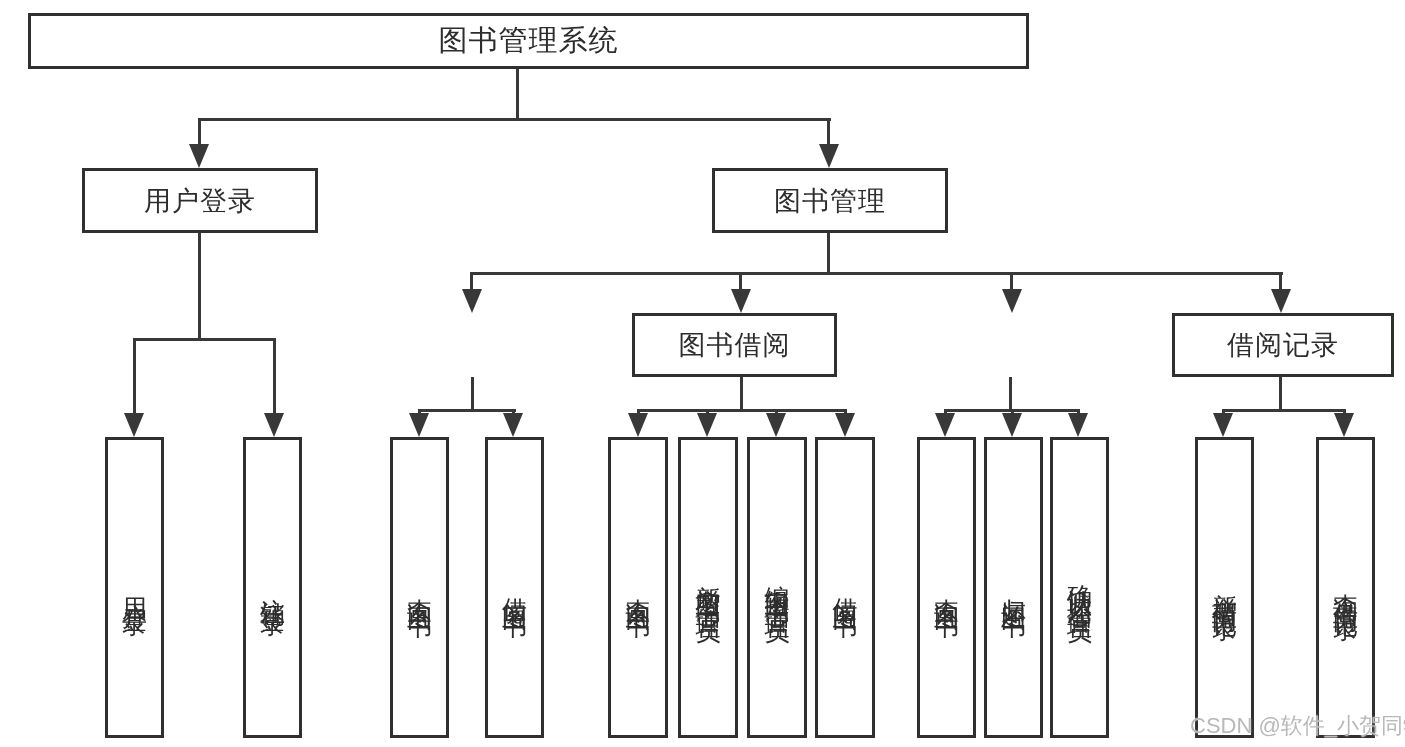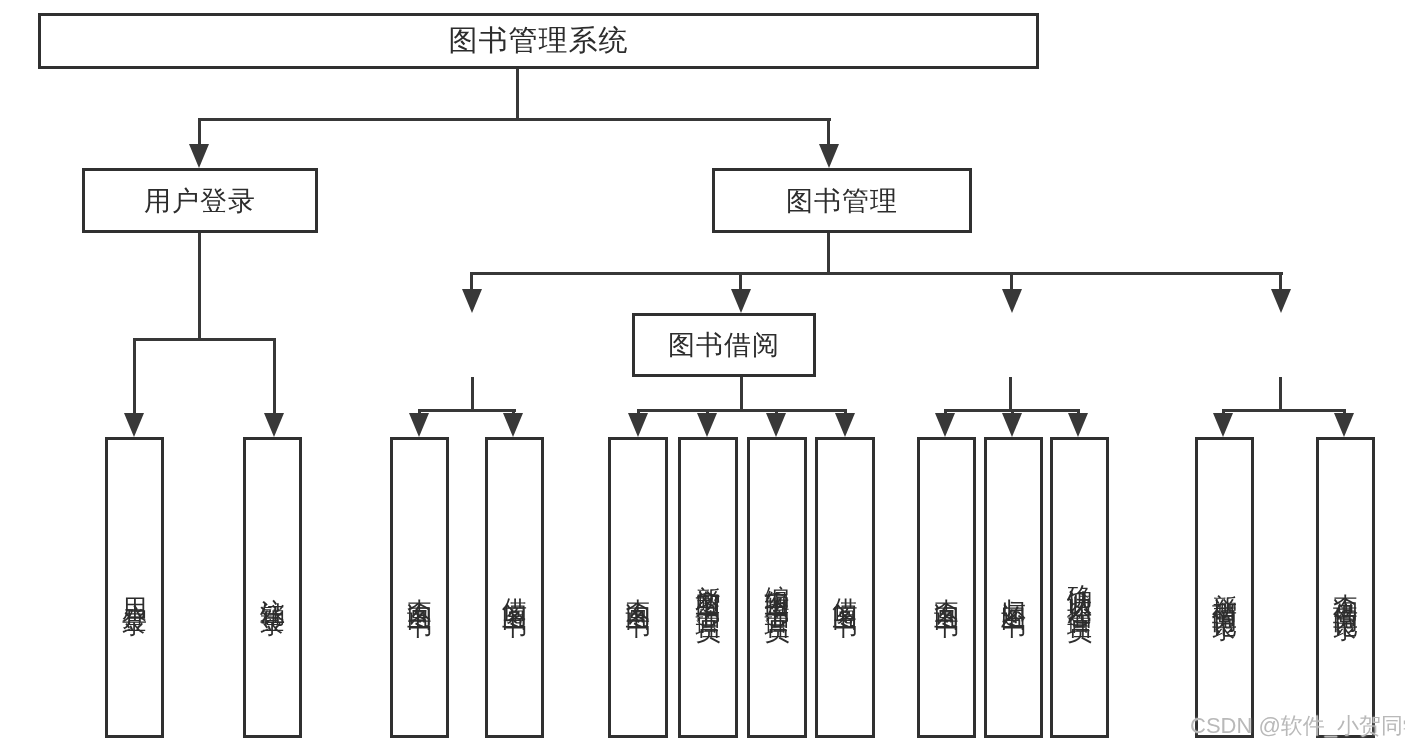--- a/index.html
+++ b/index.html
@@ -29,35 +29,35 @@
     position:absolute; left:1190px; top:711px; font-size:22px;
     color:#b9b9b9; z-index:6; white-space:nowrap;
     text-shadow:0 0 2px rgba(255,255,255,0.8);
   }
 </style>
 </head>
 <body>
 
 <div class="canvas">
 
-  <div class="box" style="left:38px; top:13px; width:1001px; height:56px;">
+  <div class="box" style="left:28px; top:13px; width:1001px; height:56px;">
     <span class="hlabel root-label">图书管理系统</span>
   </div>
 
   <div class="vline" style="left:516px; top:69px; height:52px;"></div>
   <div class="hline" style="left:198px; top:118px; width:633px;"></div>
   <div class="vline" style="left:198px; top:118px; height:30px;"></div>
   <div class="arrowhead" style="left:189px; top:144px;"></div>
   <div class="vline" style="left:827px; top:118px; height:30px;"></div>
   <div class="arrowhead" style="left:819px; top:144px;"></div>
 
   <div class="box" style="left:82px; top:168px; width:236px; height:65px;">
     <span class="hlabel">用户登录</span>
   </div>
-  <div class="box" style="left:712px; top:168px; width:260px; height:65px;">
+  <div class="box" style="left:712px; top:168px; width:236px; height:65px;">
     <span class="hlabel">图书管理</span>
   </div>
 
   <div class="vline" style="left:198px; top:233px; height:108px;"></div>
   <div class="hline" style="left:133px; top:338px; width:143px;"></div>
   <div class="vline" style="left:133px; top:338px; height:78px;"></div>
   <div class="arrowhead" style="left:124px; top:413px;"></div>
   <div class="vline" style="left:273px; top:338px; height:78px;"></div>
   <div class="arrowhead" style="left:264px; top:413px;"></div>
 
@@ -65,22 +65,25 @@
   <div class="hline" style="left:470px; top:272px; width:813px;"></div>
   <div class="vline" style="left:470px; top:272px; height:20px;"></div>
   <div class="arrowhead" style="left:462px; top:289px;"></div>
   <div class="vline" style="left:739px; top:272px; height:20px;"></div>
   <div class="arrowhead" style="left:731px; top:289px;"></div>
   <div class="vline" style="left:1010px; top:272px; height:20px;"></div>
   <div class="arrowhead" style="left:1002px; top:289px;"></div>
   <div class="vline" style="left:1279px; top:272px; height:20px;"></div>
   <div class="arrowhead" style="left:1271px; top:289px;"></div>
 
-  <div class="box" style="left:632px; top:313px; width:184px; height:64px;">
+  <div class="box" style="left:632px; top:313px; width:205px; height:64px;">
     <span class="hlabel">图书借阅</span>
+  </div>
+  <div class="box" style="left:1172px; top:313px; width:222px; height:64px;">
+    <span class="hlabel">借阅记录</span>
   </div>
 
   <div class="vline" style="left:471px; top:377px; height:35px;"></div>
   <div class="hline" style="left:418px; top:409px; width:98px;"></div>
   <div class="vline" style="left:418px; top:409px; height:8px;"></div>
   <div class="arrowhead" style="left:409px; top:413px;"></div>
   <div class="vline" style="left:512px; top:409px; height:8px;"></div>
   <div class="arrowhead" style="left:503px; top:413px;"></div>
 
   <div class="vline" style="left:740px; top:377px; height:35px;"></div>

